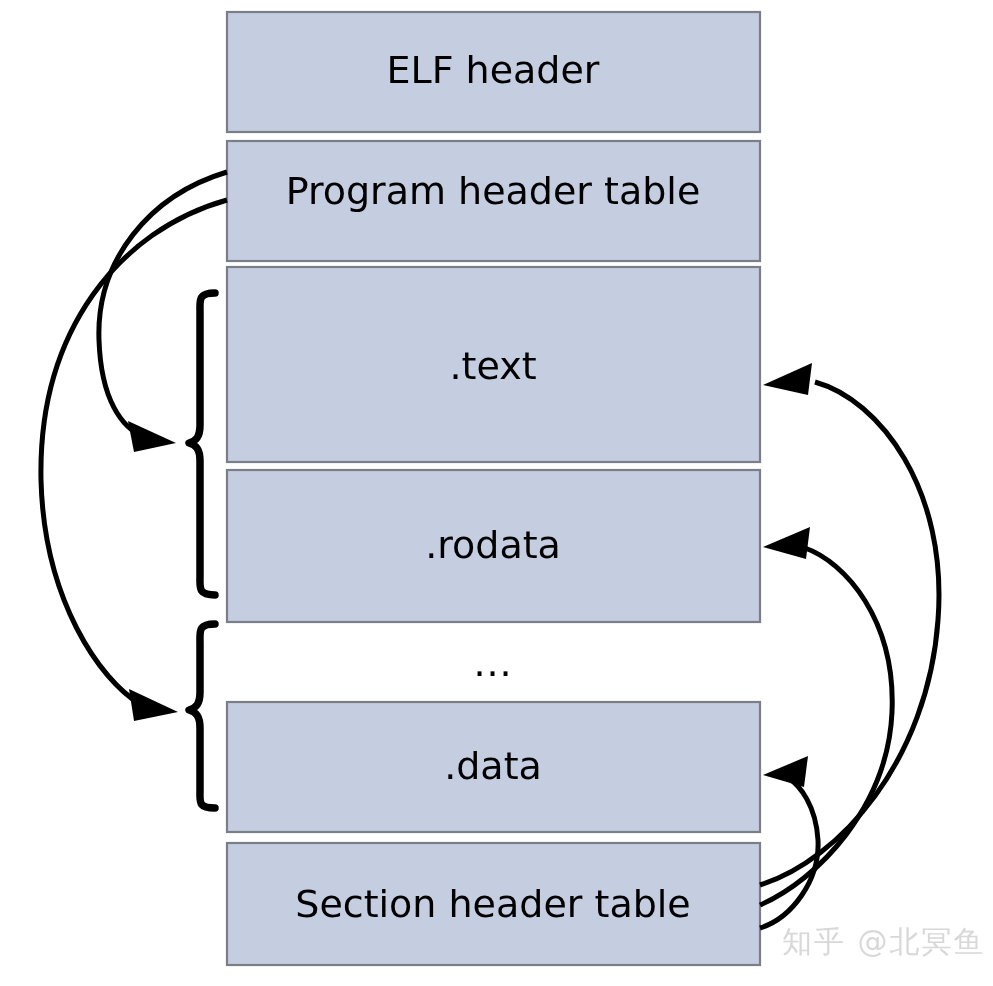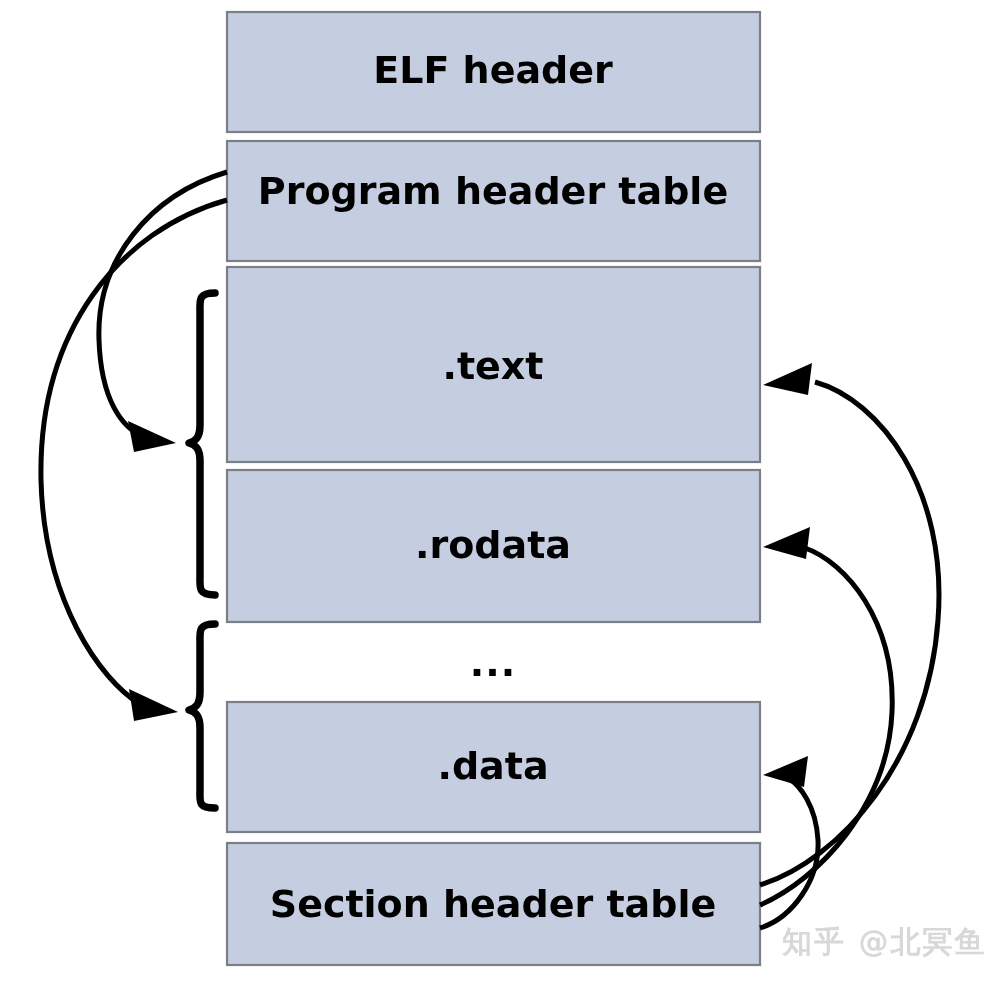--- a/index.html
+++ b/index.html
@@ -10,21 +10,20 @@
   }
   body {
     font-family: "DejaVu Sans", "Liberation Sans", sans-serif;
   }
   #diagram-root {
     position: relative;
     width: 993px;
     height: 986px;
     background: #ffffff;
     overflow: hidden;
-    font-weight: bold;
   }
   #diagram-svg {
     position: absolute;
     top: 0;
     left: 0;
     width: 993px;
     height: 986px;
   }
   .box-rect {
     stroke-width: 2.2;

